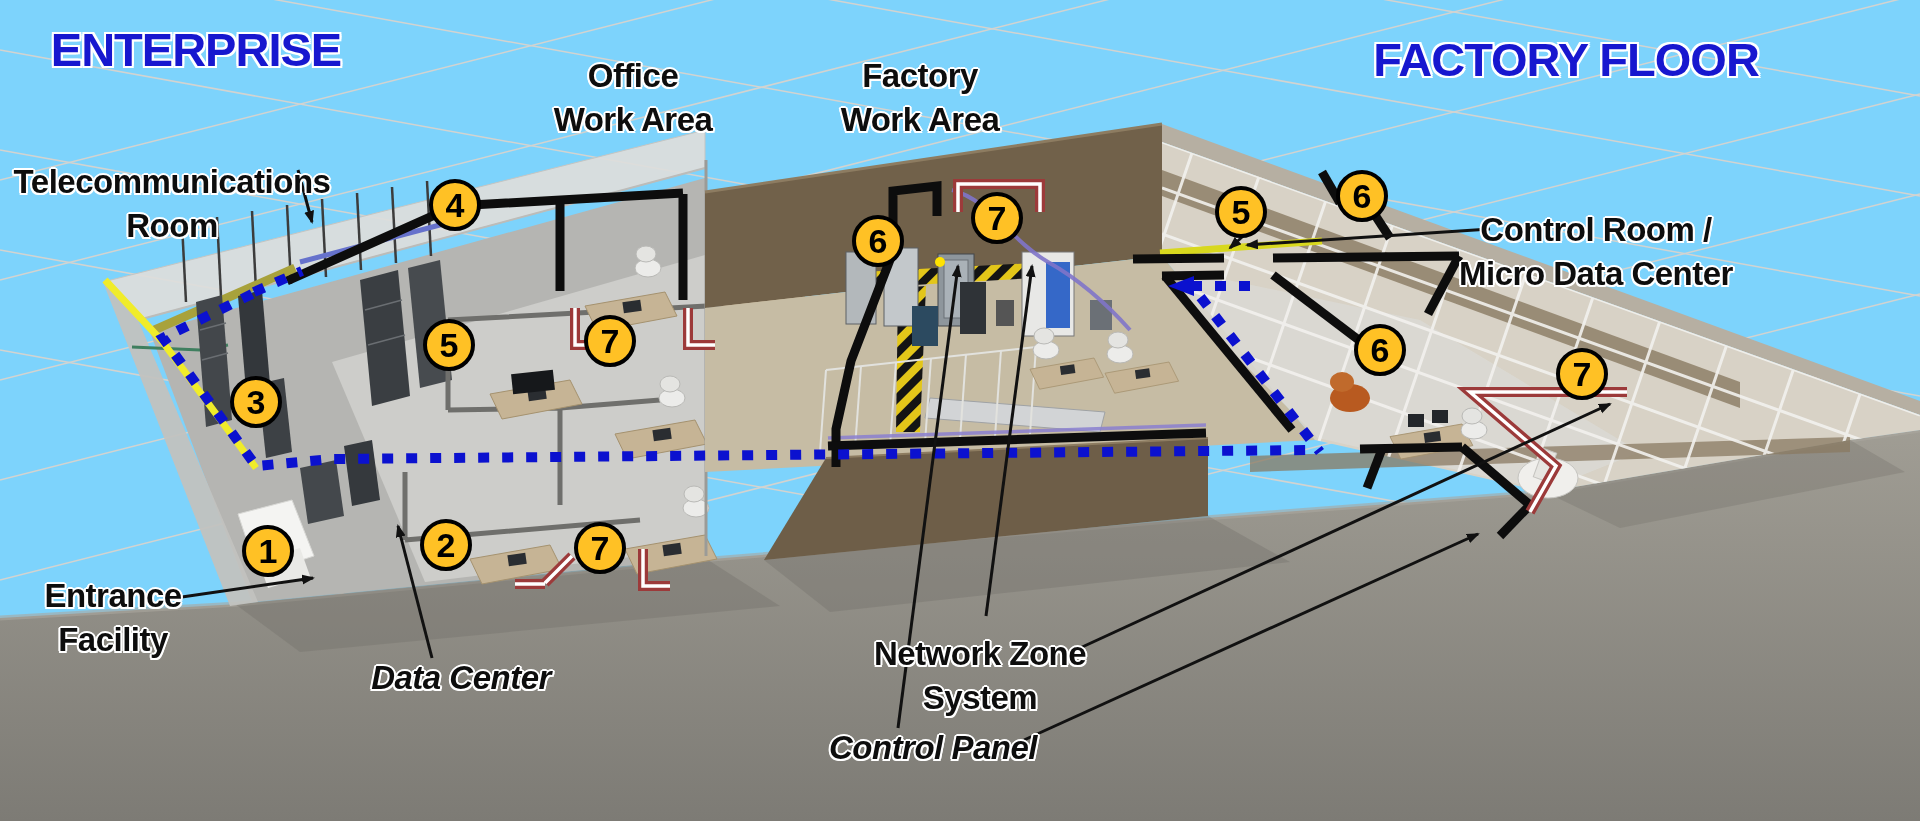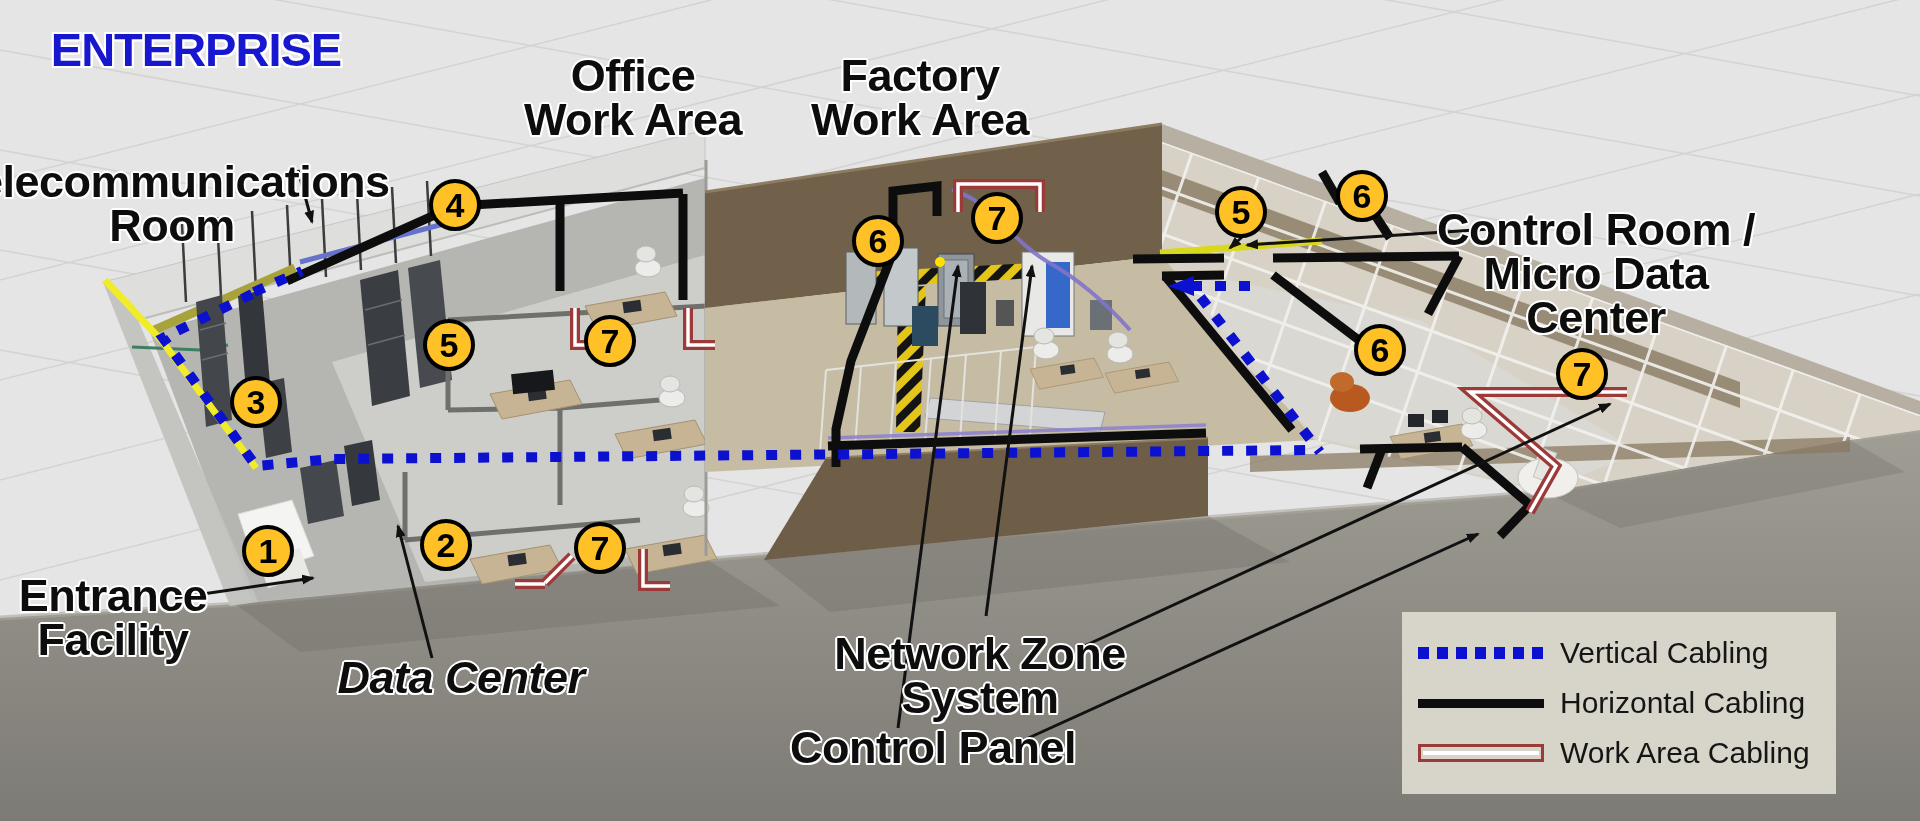--- a/index.html
+++ b/index.html
@@ -1,20 +1,20 @@
 <!DOCTYPE html>
 <html><head>
 <meta charset="utf-8">
 <style>
   html,body{margin:0;padding:0;background:#444;}
   #scene{position:relative;width:1920px;height:821px;overflow:hidden;
-         font-family:"Liberation Sans",sans-serif;background:#e5e5e5;}
+         font-family:"Liberation Sans",sans-serif;background:#7dd3fc;}
   #scene svg{position:absolute;left:0;top:0;}
   .scene-label{position:absolute;transform:translateX(-50%);text-align:center;
-    font-weight:bold;font-size:45px;line-height:44px;letter-spacing:-0.5px;color:#0d0d0d;
+    font-weight:bold;font-size:33px;line-height:44px;letter-spacing:-0.5px;color:#0d0d0d;
     white-space:pre-line;
     text-shadow:2px 0 0 #fff,-2px 0 0 #fff,0 2px 0 #fff,0 -2px 0 #fff,
       1.5px 1.5px 0 #fff,-1.5px -1.5px 0 #fff,1.5px -1.5px 0 #fff,-1.5px 1.5px 0 #fff;}
   .title{position:absolute;transform:translateX(-50%);font-weight:bold;font-size:47px;
     letter-spacing:-1px;color:var(--c-title,#1717cf);white-space:nowrap;
     text-shadow:2px 0 0 #fff,-2px 0 0 #fff,0 2px 0 #fff,0 -2px 0 #fff,
       2px 2px 0 #fff,-2px -2px 0 #fff,2px -2px 0 #fff,-2px 2px 0 #fff;}
   .badge{position:absolute;width:52px;height:52px;margin:-26px 0 0 -26px;border-radius:50%;
     border:4px solid #000;background:var(--c-badge,#ffc125);box-sizing:border-box;
     display:flex;align-items:center;justify-content:center;
@@ -270,67 +270,48 @@
     <line x1="1490" y1="229" x2="1247" y2="245" marker-end="url(#ah)"></line>
     <line x1="1253" y1="227" x2="1230" y2="248" marker-end="url(#ah)"></line>
     <line x1="898" y1="728" x2="958" y2="266" marker-end="url(#ah)"></line>
     <line x1="986" y1="616" x2="1032" y2="266" marker-end="url(#ah)"></line>
     <line x1="1080" y1="648" x2="1610" y2="404" marker-end="url(#ah)"></line>
     <line x1="1024" y1="740" x2="1478" y2="534" marker-end="url(#ah)"></line>
   </g>
 </svg>
 
   <div class="title" style="left:196px;top:22px;">ENTERPRISE</div>
+  <div class="title" style="left:1566px;top:32px;">FACTORY FLOOR</div>
 
   <div id="labels">
       <div class="scene-label" style="left: 172px; top: 136px; margin-top: 24px;">Telecommunications
 Room</div>
       <div class="scene-label" style="left: 633px; top: 54px;">Office
 Work Area</div>
       <div class="scene-label" style="left: 920px; top: 54px;">Factory
 Work Area</div>
       <div class="scene-label" style="left: 1596px; top: 168px; margin-top: 40px;">Control Room /
 Micro Data Center</div>
       <div class="scene-label" style="left: 113px; top: 574px;">Entrance
 Facility</div>
       <div class="scene-label" style="left: 461px; top: 656px; font-style: italic;">Data Center</div>
       <div class="scene-label" style="left: 980px; top: 632px;">Network Zone
 System</div>
-      <div class="scene-label" style="left: 933px; top: 726px;">Control Panel</div>
+      <div class="scene-label" style="left: 933px; top: 726px; font-style: italic;">Control Panel</div>
     </div>
 
   <div id="badges">
       <div class="badge" style="left: 268px; top: 551px;">1</div>
       <div class="badge" style="left: 446px; top: 545px;">2</div>
       <div class="badge" style="left: 256px; top: 402px;">3</div>
       <div class="badge" style="left: 455px; top: 205px;">4</div>
       <div class="badge" style="left: 449px; top: 345px;">5</div>
       <div class="badge" style="left: 610px; top: 341px;">7</div>
       <div class="badge" style="left: 600px; top: 548px;">7</div>
       <div class="badge" style="left: 878px; top: 241px;">6</div>
       <div class="badge" style="left: 997px; top: 218px;">7</div>
       <div class="badge" style="left: 1241px; top: 212px;">5</div>
       <div class="badge" style="left: 1362px; top: 196px;">6</div>
       <div class="badge" style="left: 1380px; top: 350px;">6</div>
       <div class="badge" style="left: 1582px; top: 374px;">7</div>
     </div>
 
-  <div id="legend">
-      <div class="legend-row">
-        <span class="legend-sample">
-          <span class="sample-dotted"></span>
-        </span>
-        <span class="legend-label">Vertical Cabling</span>
-      </div>
-      <div class="legend-row">
-        <span class="legend-sample">
-          <span class="sample-solid"></span>
-        </span>
-        <span class="legend-label">Horizontal Cabling</span>
-      </div>
-      <div class="legend-row">
-        <span class="legend-sample">
-          <span class="sample-outlined"></span>
-        </span>
-        <span class="legend-label">Work Area Cabling</span>
-      </div>
-    </div>
 </div>
 
 </body></html>

